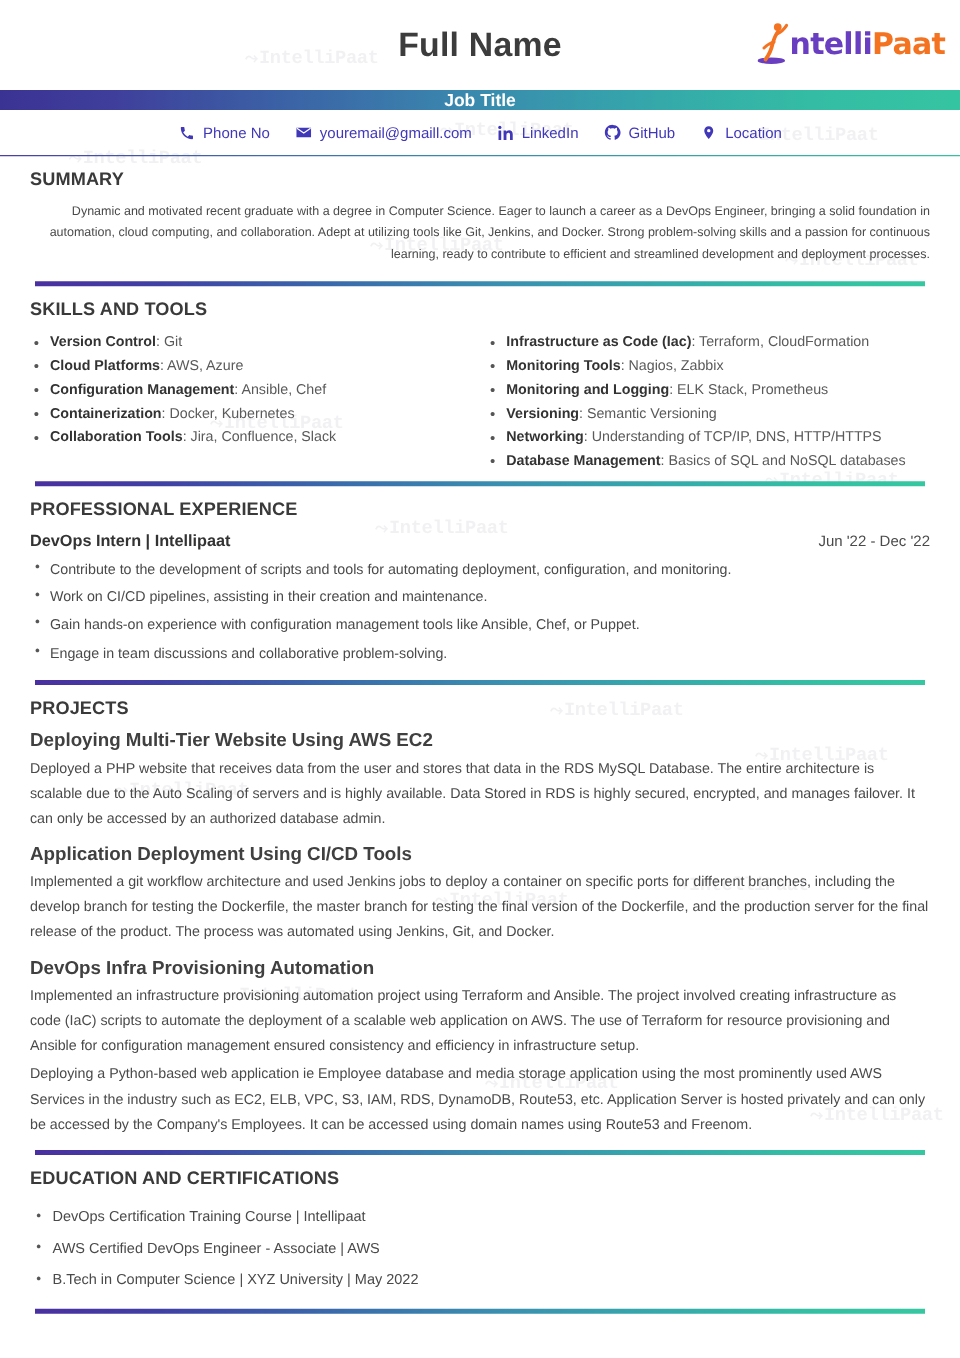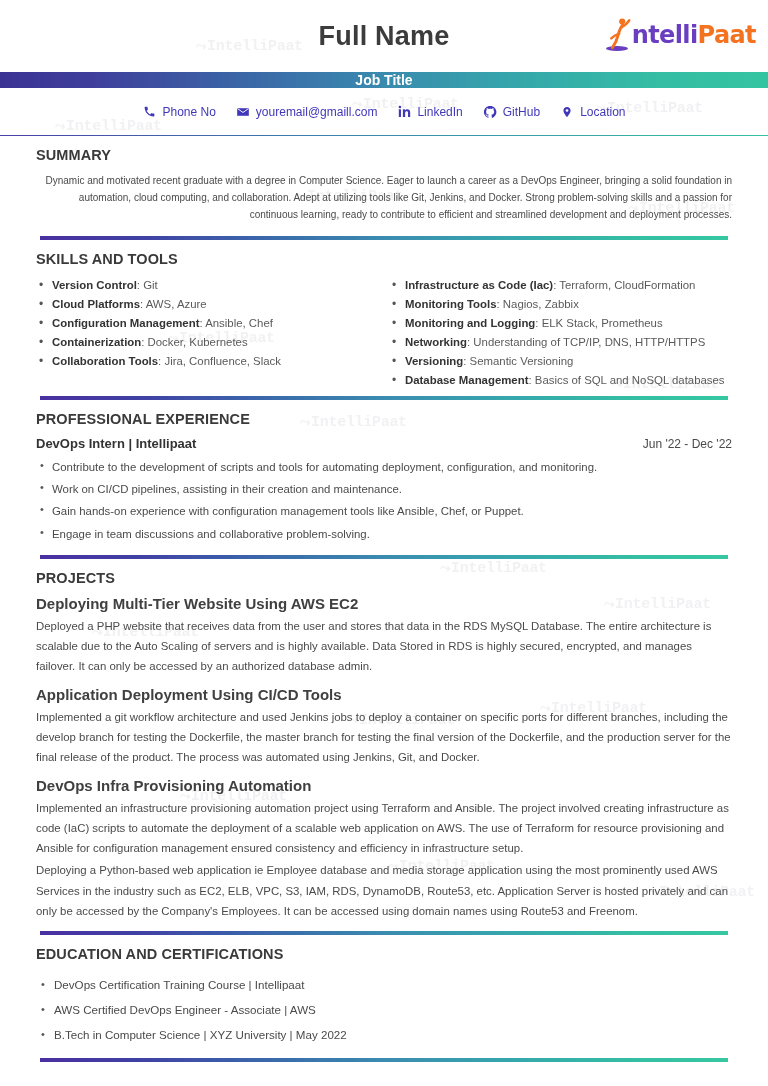--- a/index.html
+++ b/index.html
@@ -96,21 +96,21 @@
   .jobbar span {
     color: #ffffff;
     font-size: 14px;
     font-weight: 700;
   }
 
   
   .contactbar {
     position: relative;
     z-index: 3;
-    height: 48px;
+    height: 37px;
     display: flex;
     align-items: center;
     justify-content: center;
     gap: 20px;
     border-bottom: 1.5px solid;
     border-image: linear-gradient(90deg, #4a3fa8 0%, #3a86ad 45%, #35c2a2 100%) 1;
   }
   .contact-item {
     display: flex;
     align-items: center;
@@ -125,21 +125,21 @@
     width: 14px;
     height: 14px;
   }
   .contact-item .ci svg { display: block; }
   .contact-item .lbl { line-height: 1; color: #4038b8; }
 
   
   .content {
     position: relative;
     z-index: 3;
-    padding: 0 36px;
+    padding: 0 24px;
   }
 
   .section { position: relative; }
   .sec-title {
     font-size: 14.5px;
     font-weight: 700;
     color: #3a3a3a;
     letter-spacing: 0.1px;
     margin: 11px 0 9px 0;
   }
@@ -363,22 +363,22 @@
           <li><b>Version Control</b><span>: Git</span></li>
           <li><b>Cloud Platforms</b><span>: AWS, Azure</span></li>
           <li><b>Configuration Management</b><span>: Ansible, Chef</span></li>
           <li><b>Containerization</b><span>: Docker, Kubernetes</span></li>
           <li><b>Collaboration Tools</b><span>: Jira, Confluence, Slack</span></li>
         </ul>
         <ul class="skills-col">
           <li><b>Infrastructure as Code (Iac)</b><span>: Terraform, CloudFormation</span></li>
           <li><b>Monitoring Tools</b><span>: Nagios, Zabbix</span></li>
           <li><b>Monitoring and Logging</b><span>: ELK Stack, Prometheus</span></li>
+          <li><b>Versioning</b><span>: Semantic Versioning</span></li>
           <li><b>Networking</b><span>: Understanding of TCP/IP, DNS, HTTP/HTTPS</span></li>
-          <li><b>Versioning</b><span>: Semantic Versioning</span></li>
           <li><b>Database Management</b><span>: Basics of SQL and NoSQL databases</span></li>
         </ul>
       </div>
     </div>
     <div class="divider"></div>
 
     <div class="section">
       <h2 class="sec-title">PROFESSIONAL EXPERIENCE</h2>
       <div class="job-head">
         <span class="job-title">DevOps Intern | Intellipaat</span>

